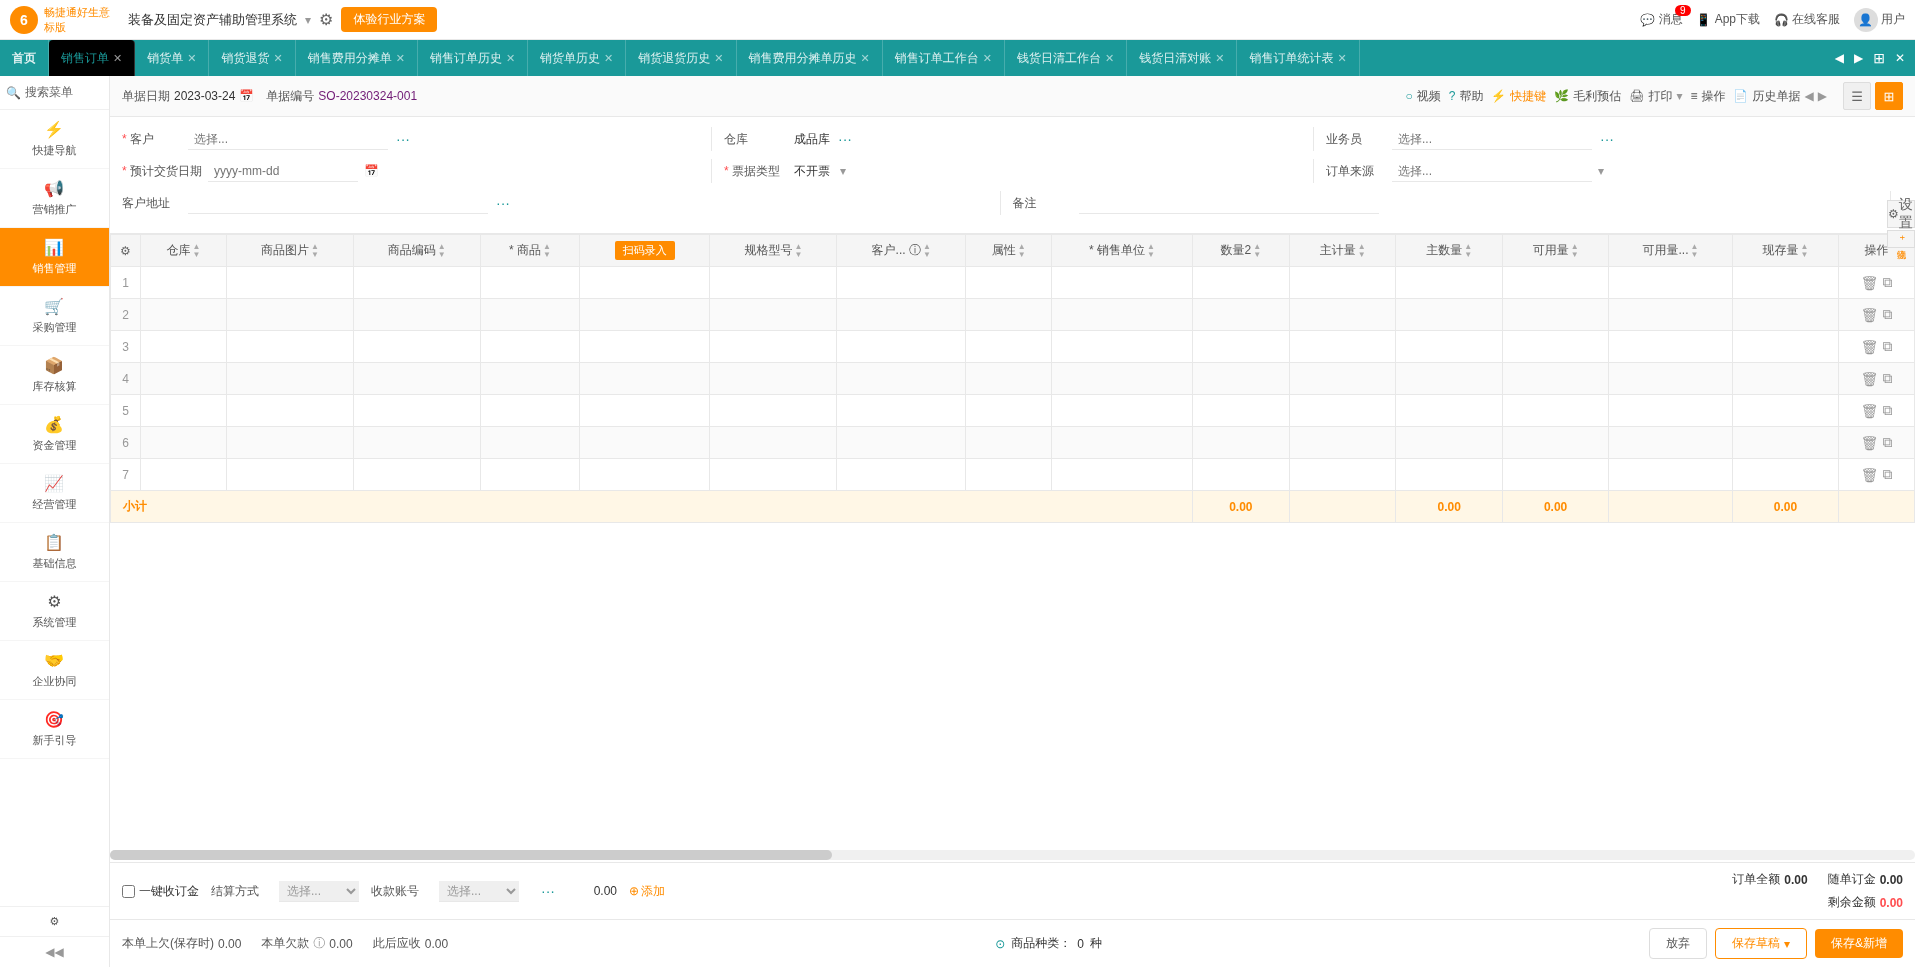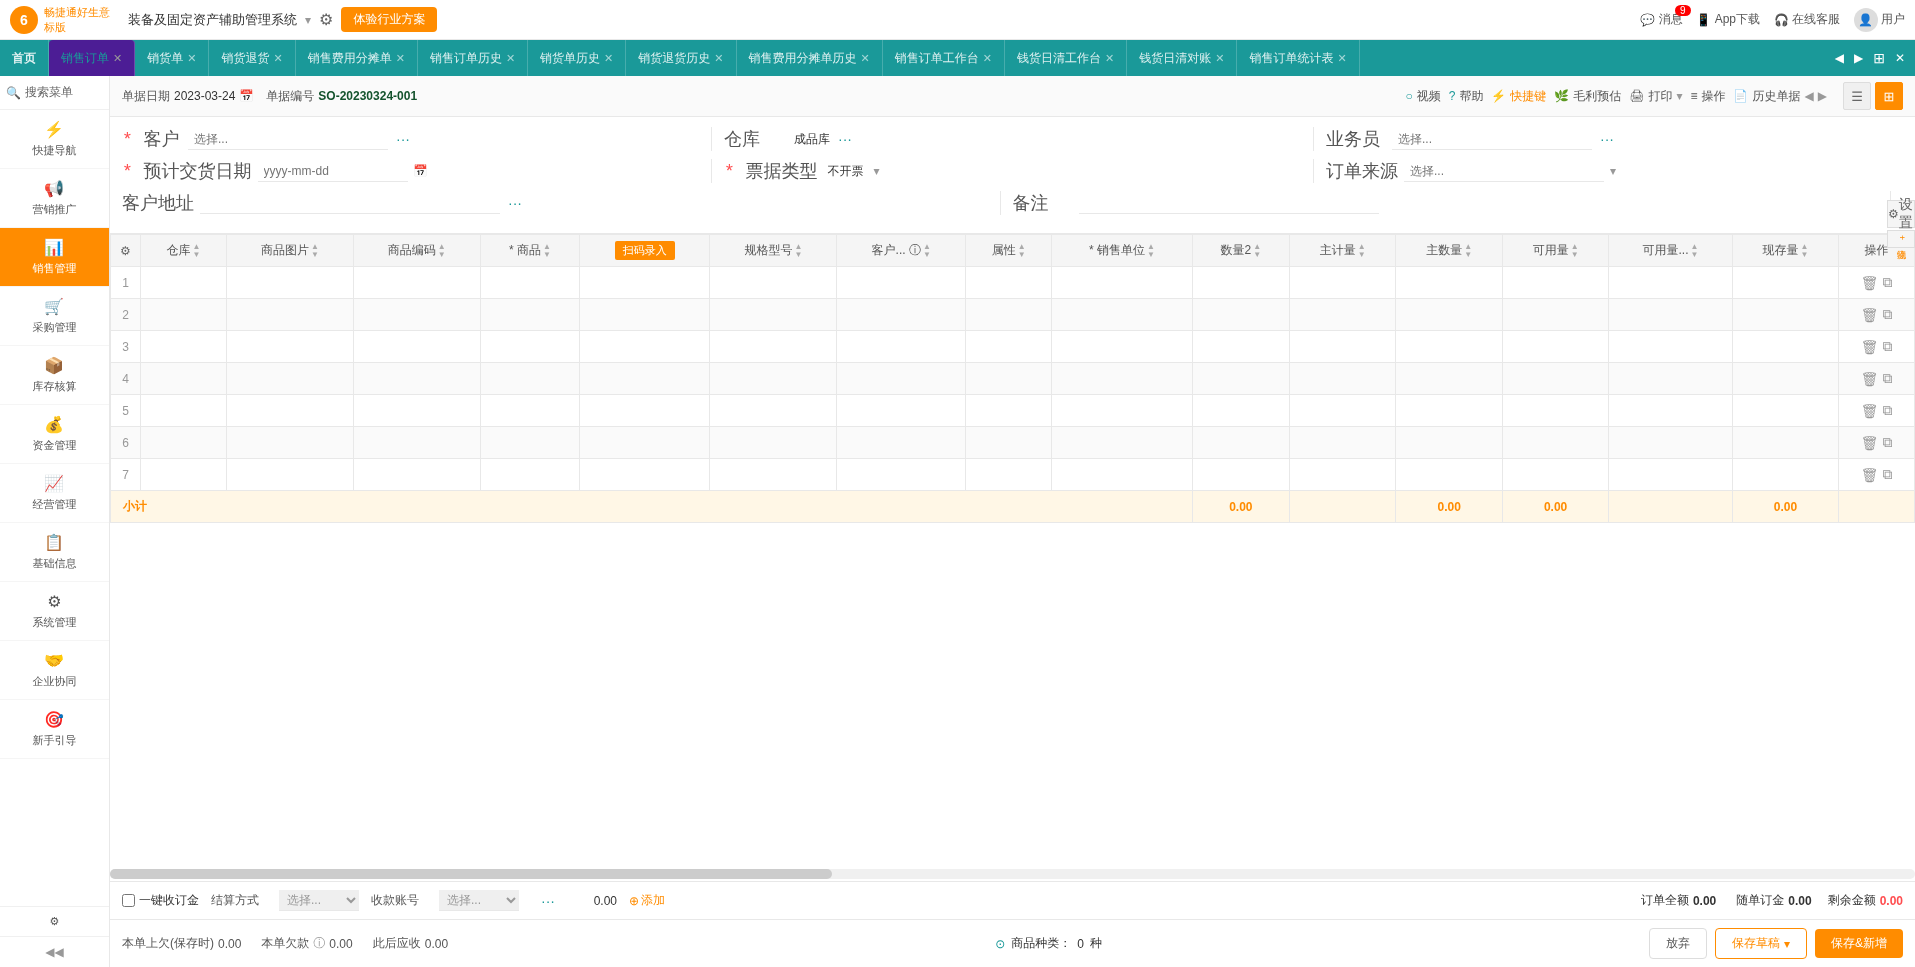--- a/index.html
+++ b/index.html
@@ -15,21 +15,21 @@
     .top-btn { background: #ff8c00; color: white; border: none; padding: 4px 12px; border-radius: 4px; cursor: pointer; font-size: 12px; }
     .top-bar-right { display: flex; align-items: center; gap: 14px; color: #555; font-size: 12px; }
     .badge-wrap { position: relative; display: inline-block; }
     .badge { position: absolute; top: -6px; right: -8px; background: #f00; color: #fff; border-radius: 8px; font-size: 10px; padding: 0 4px; min-width: 16px; text-align: center; }
     .icon-btn { cursor: pointer; display: flex; align-items: center; gap: 3px; }
     .avatar { width: 24px; height: 24px; border-radius: 50%; background: #ddd; display: flex; align-items: center; justify-content: center; }
 
     
     .nav-tabs { background: #1a9999; display: flex; align-items: center; overflow: hidden; height: 36px; }
     .nav-tab { padding: 0 12px; height: 36px; display: flex; align-items: center; cursor: pointer; color: rgba(255,255,255,0.85); font-size: 12px; white-space: nowrap; border-right: 1px solid rgba(255,255,255,0.2); }
-    .nav-tab.active { background: #4c1d95; color: #1a9999; border-radius: 4px 4px 0 0; text-align: right; }
+    .nav-tab.active { background: #000000; color: #1a9999; border-radius: 4px 4px 0 0; text-align: right; }
     .nav-tab .close { margin-left: 4px; color: rgba(255,255,255,0.6); font-size: 11px; }
     .nav-tab.active .close { color: #999; }
     .nav-tab-home { font-weight: bold; }
     .nav-arrows { display: flex; align-items: center; gap: 2px; padding: 0 6px; color: white; margin-left: auto; }
     .nav-arrow { cursor: pointer; padding: 2px 4px; }
 
     
     .main-layout { display: flex; height: calc(967px - 40px - 36px); }
 
     
@@ -51,21 +51,21 @@
     
     .form-toolbar { display: flex; align-items: center; padding: 6px 12px; border-bottom: 1px solid #e8e8e8; gap: 12px; background: #fafafa; }
     .form-toolbar-item { display: flex; align-items: center; gap: 4px; color: #555; font-size: 12px; cursor: pointer; }
     .form-toolbar-item.orange { color: #ff8c00; }
     .toolbar-right { margin-left: auto; display: flex; align-items: center; gap: 8px; }
 
     
     .form-fields { padding: 10px 12px; border-bottom: 1px solid #e8e8e8; }
     .form-row { display: flex; align-items: center; margin-bottom: 8px; gap: 0; }
     .form-field { display: flex; align-items: center; flex: 1; gap: 6px; min-width: 0; }
-    .form-label { color: #555; font-size: 18px; white-space: nowrap; min-width: 60px; font-family: Liberation Mono, monospace; }
+    .form-label { color: #555; font-size: 12px; white-space: nowrap; min-width: 60px; }
     .form-label.required::before { content: '* '; color: #ff4d4f; }
     .form-input { flex: 1; border: none; border-bottom: 1px solid #e8e8e8; padding: 3px 6px; color: #999; font-size: 12px; outline: none; background: transparent; cursor: pointer; }
     .field-dots { color: #1a9999; font-size: 14px; cursor: pointer; margin-left: 2px; }
     .field-sep { width: 1px; height: 24px; background: #e8e8e8; margin: 0 12px; }
     .date-icon { color: #999; cursor: pointer; }
 
     
     .detail-tabs { display: flex; align-items: center; border-bottom: 2px solid #e8e8e8; padding: 0 12px; background: #fff; }
     .detail-tab { padding: 8px 16px; cursor: pointer; color: #555; font-size: 13px; border-bottom: 2px solid transparent; margin-bottom: -2px; }
     .detail-tab.active { color: #ff8c00; border-bottom-color: #ff8c00; font-weight: bold; }
@@ -242,21 +242,21 @@
     <div class="form-container">
 
       <div class="form-toolbar">
         <div class="form-toolbar-item">
           <span>单据日期</span>
           <span style="color:#333;font-weight:500;">2023-03-24</span>
           <span style="color:#999;cursor:pointer;">📅</span>
         </div>
         <div class="form-toolbar-item">
           <span>单据编号</span>
-          <span style="color:#14532d;font-weight:700;">SO-20230324-001</span>
+          <span style="color:#701a75;font-weight:400;">SO-20230324-001</span>
         </div>
         <div class="toolbar-right">
           <div class="form-toolbar-item">
             <span style="color:#1a9999;">○</span>
             <span>视频</span>
           </div>
           <div class="form-toolbar-item">
             <span style="color:#1a9999;">?</span>
             <span>帮助</span>
           </div>
@@ -694,21 +694,21 @@
           <select class="payment-select">
             <option>选择...</option>
           </select>
           <span class="field-dots">···</span>
         </div>
         <span class="payment-amount">0.00</span>
         <div class="add-btn">
           <span>⊕</span>
           <span>添加</span>
         </div>
-        <div style="margin-left:auto;display:flex;flex-direction:row;align-items:flex-end;gap:16px;">
+        <div style="margin-left:auto;display:flex;flex-direction:column;align-items:flex-end;gap:6px;">
           <div class="total-row">
             <div class="total-item">
               <span>订单全额</span>
               <span class="total-value">0.00</span>
             </div>
             <div class="total-item">
               <span>随单订金</span>
               <span class="total-value">0.00</span>
             </div>
           </div>

